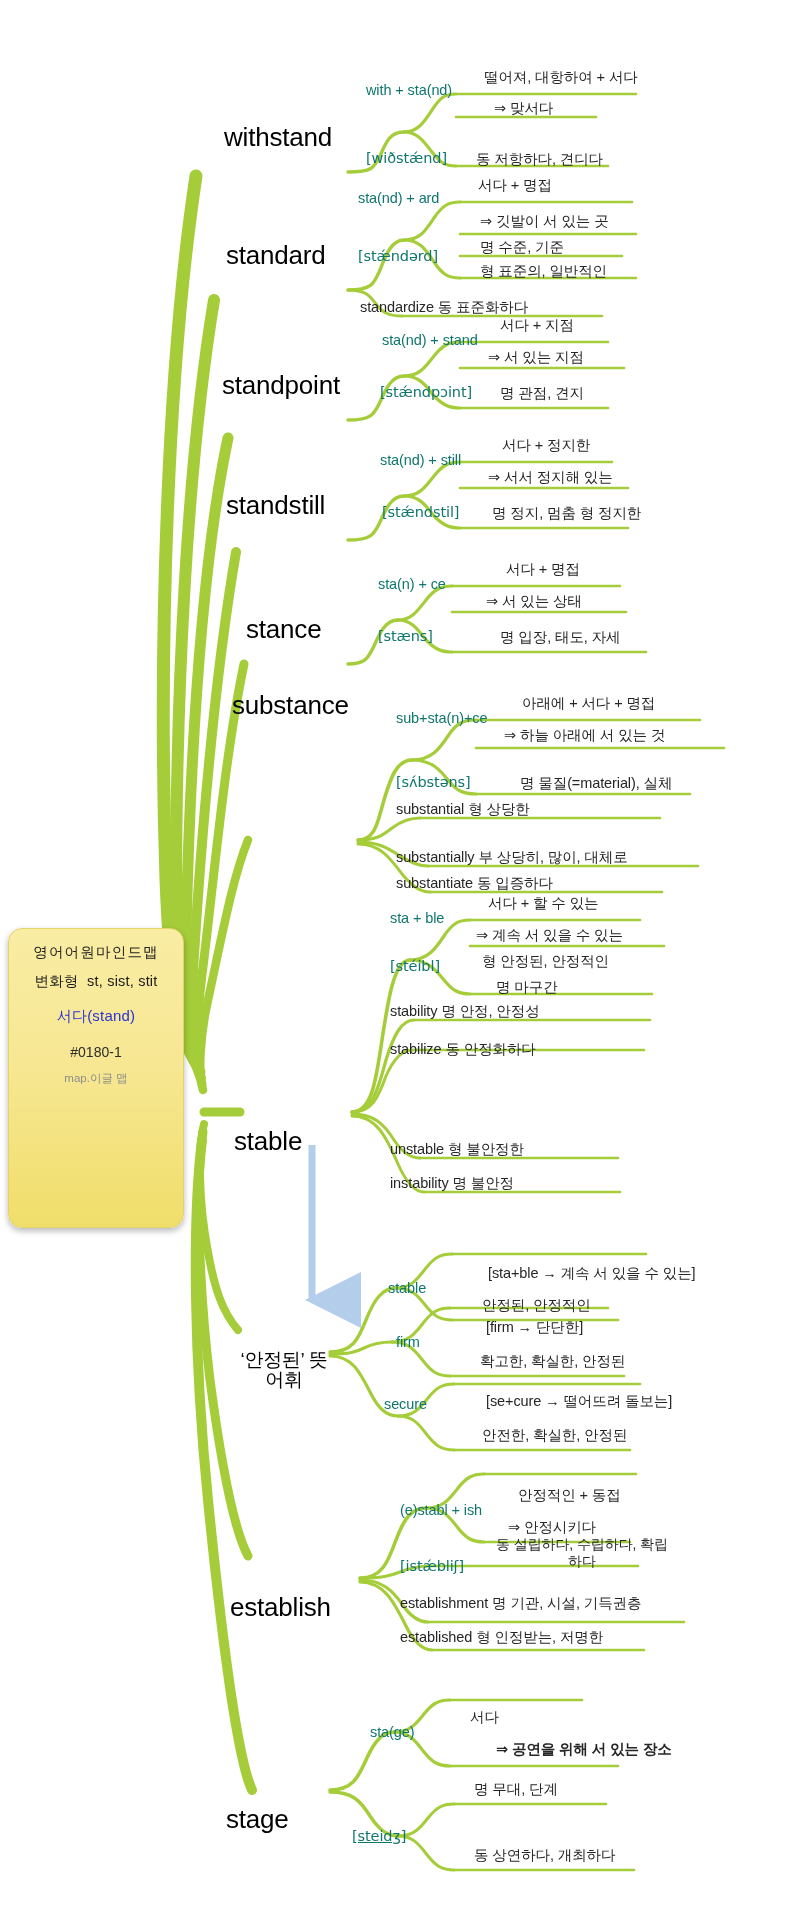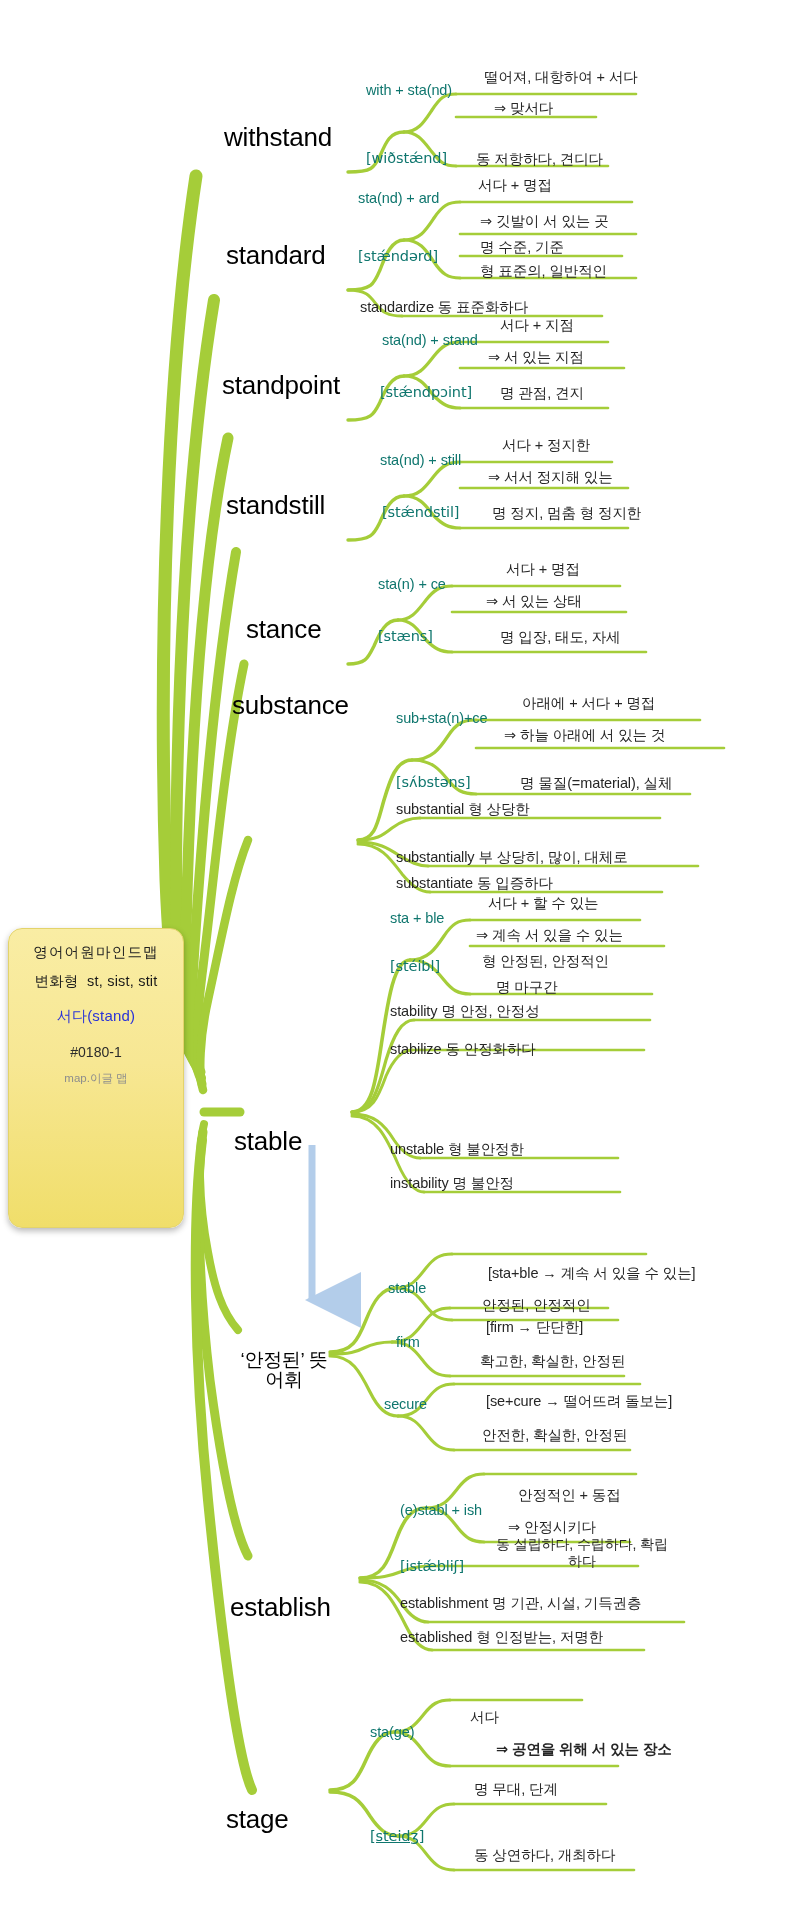--- a/index.html
+++ b/index.html
@@ -328,17 +328,17 @@
   <div class="node lvl2 ipa" style="left:400px;top:1558px;">[istǽbliʃ]</div>
   <div class="node lvl3 two-line" style="left:492px;top:1536px;width:180px;">동 설립하다,
 수립하다, 확립하다</div>
   <div class="node lvl3" style="left:400px;top:1594px;">establishment 명 기관, 시설, 기득권층</div>
   <div class="node lvl3" style="left:400px;top:1628px;">established 형 인정받는, 저명한</div>
 
   <div class="node lvl1" style="left:226px;top:1772px;">stage</div>
   <div class="node lvl2" style="left:370px;top:1724px;">sta(ge)</div>
   <div class="node lvl3" style="left:470px;top:1708px;">서다</div>
   <div class="node lvl3" style="left:496px;top:1740px;font-weight:bold;">⇒ 공연을 위해 서 있는 장소</div>
-  <div class="node lvl2 ipa" style="left:370px;top:1828px;text-decoration:underline;">[steidʒ]</div>
+  <div class="node lvl2 ipa" style="left:352px;top:1828px;text-decoration:underline;">[steidʒ]</div>
   <div class="node lvl3" style="left:474px;top:1780px;">명 무대, 단계</div>
   <div class="node lvl3" style="left:474px;top:1846px;">동 상연하다, 개최하다</div>
 
 </div>
 
 </body></html>

